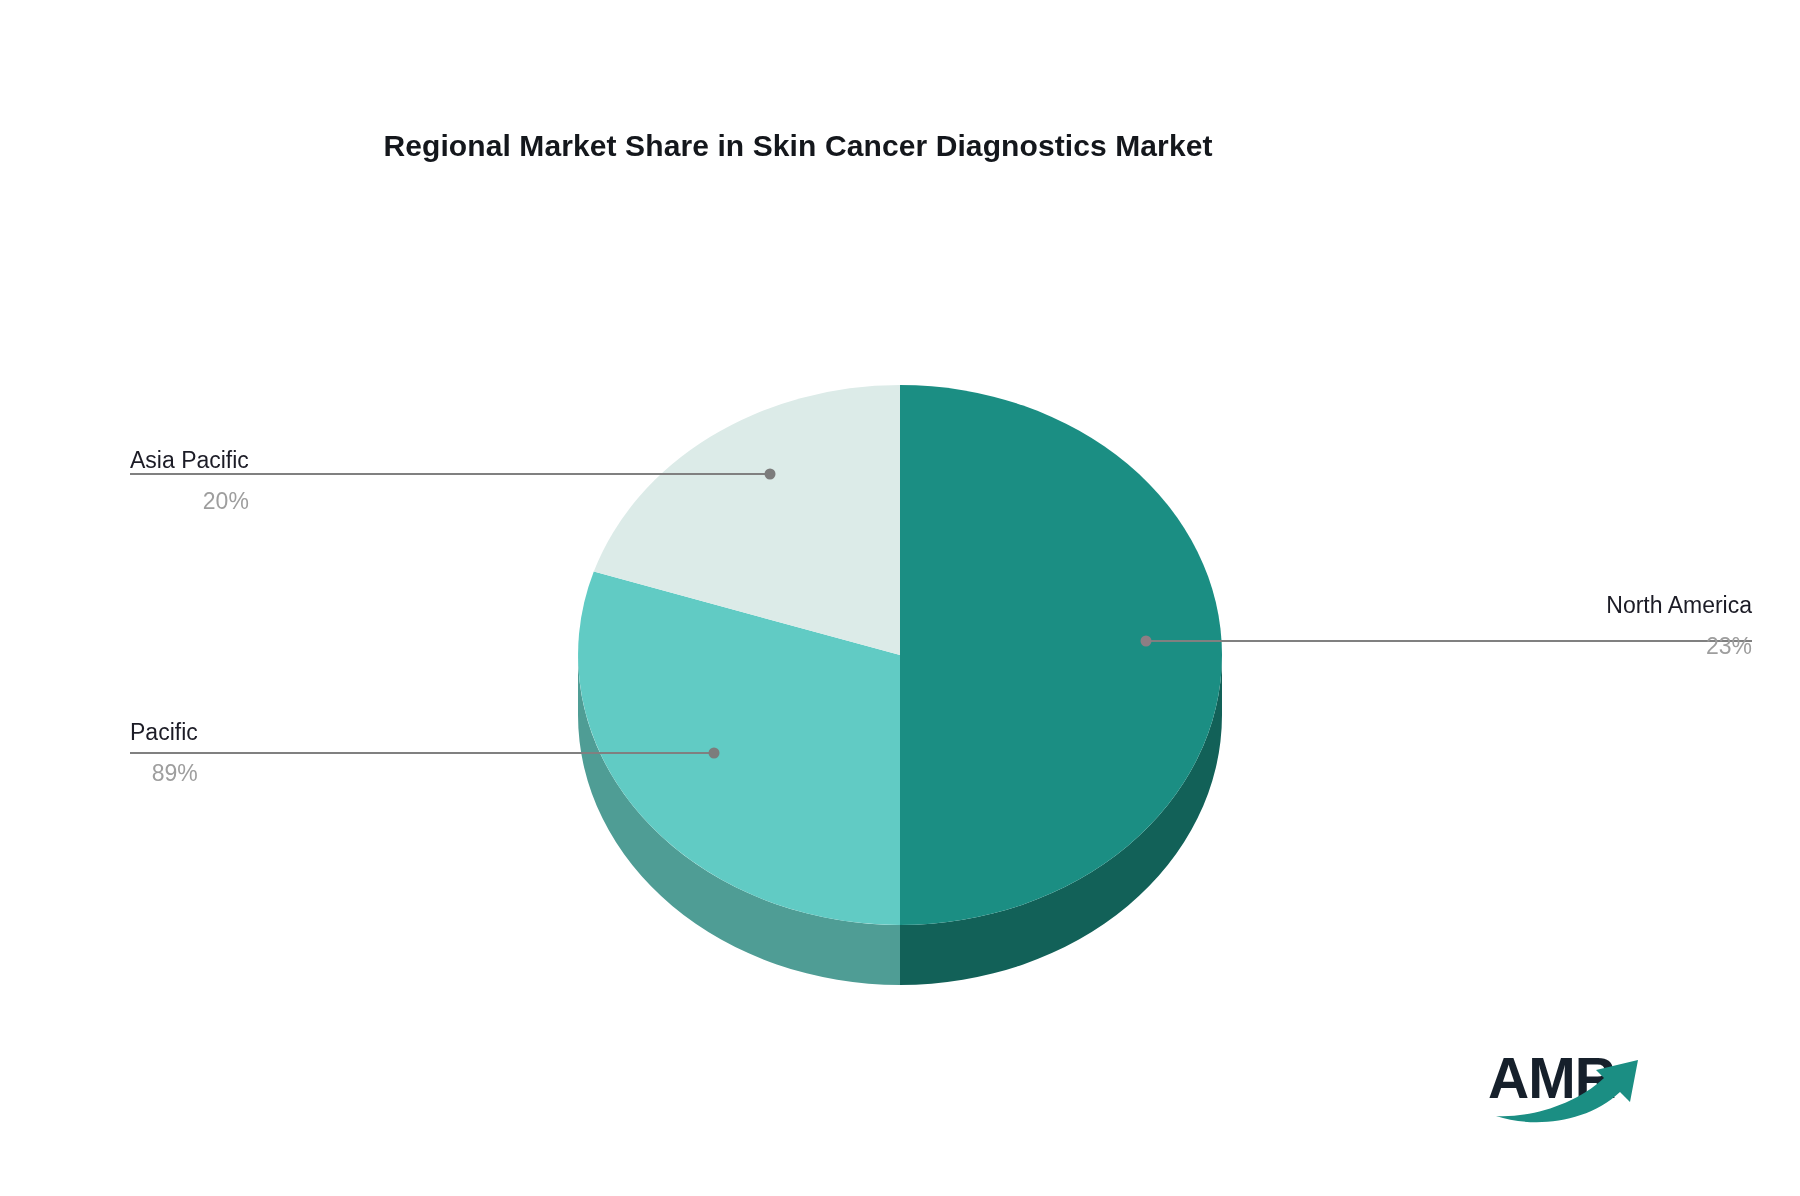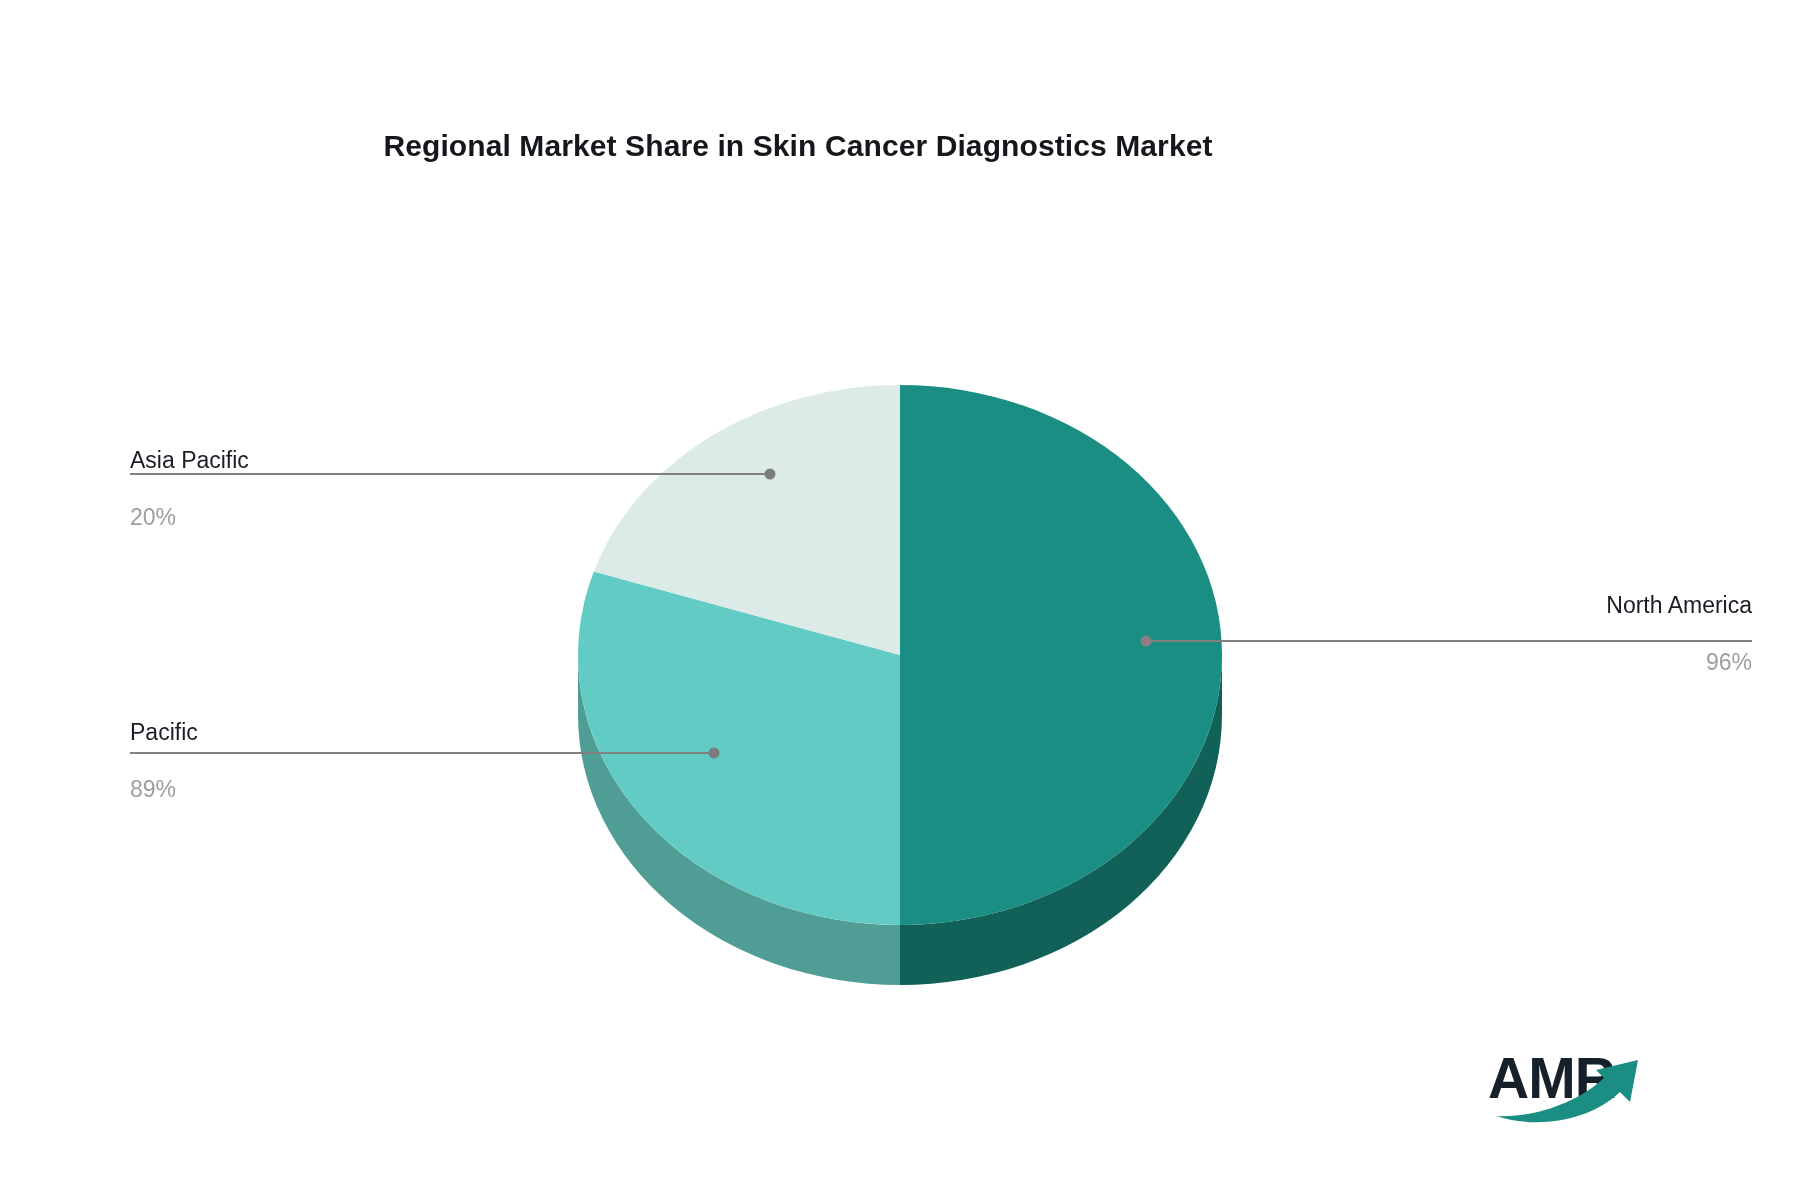--- a/index.html
+++ b/index.html
@@ -64,23 +64,23 @@
     font-size: 23px;
     color: #1c1c26;
     line-height: 1.35;
     white-space: nowrap;
   }
   .callout .cal-value {
     font-size: 23px;
     color: #9e9e9e;
     line-height: 1.35;
     white-space: nowrap;
-    margin-top: 26px;
+    margin-top: 10px;
   }
-  .callout.left { text-align: left; }
+  .callout.left { text-align: right; }
   .callout.right { text-align: right; }
 
   #callout-asia-pacific { left: 130px; top: 445px; }
   #callout-europe       { left: 130px; top: 717px; }
   #callout-north-america{ right: 48px; top: 590px; }
 
   
   #amr-logo {
     position: absolute;
     left: 1488px;
@@ -147,21 +147,21 @@
     <div class="cal-value">20%</div>
   </div>
 
   <div class="callout left" id="callout-europe">
     <div class="cal-name">Pacific</div>
     <div class="cal-value">89%</div>
   </div>
 
   <div class="callout right" id="callout-north-america">
     <div class="cal-name">North America</div>
-    <div class="cal-value">96%</div>
+    <div class="cal-value">23%</div>
   </div>
 
   <div id="amr-logo">
     <div class="amr-text">AMR</div>
     <svg width="190" height="80" viewBox="0 0 190 80">
       <path d="M 8 72 C 40 74 86 62 116 34 L 108 26 L 150 16 L 142 58 L 132 48 C 98 80 44 84 8 72 Z" fill="#1b8e83"></path>
     </svg>
   </div>
 
 </div>

